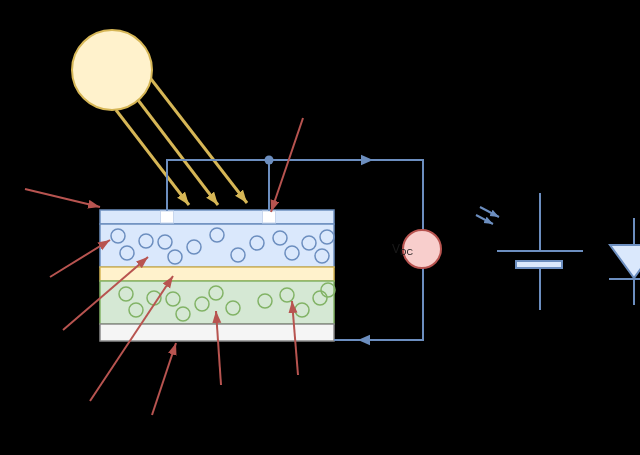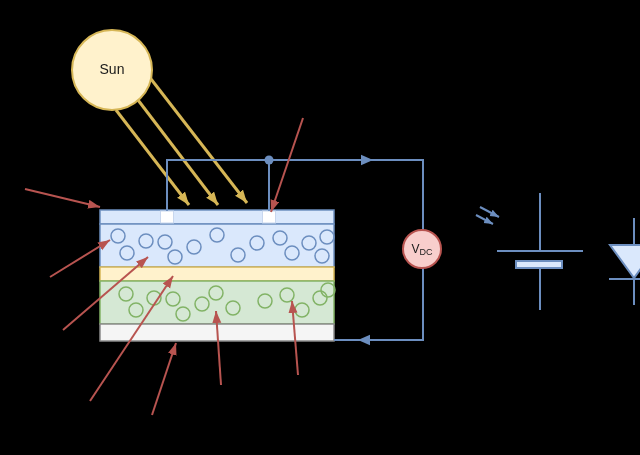--- a/index.html
+++ b/index.html
@@ -27,21 +27,21 @@
   .plate       { stroke:#6c8ebf; stroke-width:2; }
   .diode-tri   { stroke:#6c8ebf; stroke-width:2; }
   .wire-fill   { fill:#6c8ebf; stroke:none; }
 
   
   .sun-label {
     position:absolute; left:72px; top:61px; width:80px; text-align:center;
     font-size:14px; color:#1a1a1a; pointer-events:none;
   }
   .vdc-label {
-    position:absolute; left:392px; top:242px; width:60px; text-align:center;
+    position:absolute; left:392px; top:242px; width:60px; 
     font-size:12px; color:#1a1a1a; pointer-events:none;
   }
   .vdc-label .sub { font-size:9px; vertical-align:-2px; }
 </style>
 </head>
 <body>
 
 <div class="canvas">
 <svg width="640" height="455" viewBox="0 0 640 455">
   <defs>
@@ -137,15 +137,14 @@
     <line class="red-arrow" x1="50" y1="277" x2="110" y2="240" marker-end="url(#mRed)"></line>
     <line class="red-arrow" x1="63" y1="330" x2="148" y2="257" marker-end="url(#mRed)"></line>
     <line class="red-arrow" x1="90" y1="401" x2="173" y2="276" marker-end="url(#mRed)"></line>
     <line class="red-arrow" x1="152" y1="415" x2="176" y2="343" marker-end="url(#mRed)"></line>
     <line class="red-arrow" x1="221" y1="385" x2="216" y2="311" marker-end="url(#mRed)"></line>
     <line class="red-arrow" x1="298" y1="375" x2="292" y2="301" marker-end="url(#mRed)"></line>
     <line class="red-arrow" x1="303" y1="118" x2="271" y2="212" marker-end="url(#mRed)"></line>
   </g>
 </svg>
 
-<div class="sun-label">Sun</div>
 <div class="vdc-label"><span>V</span><span class="sub">DC</span></div>
 </div>
 
 </body></html>

